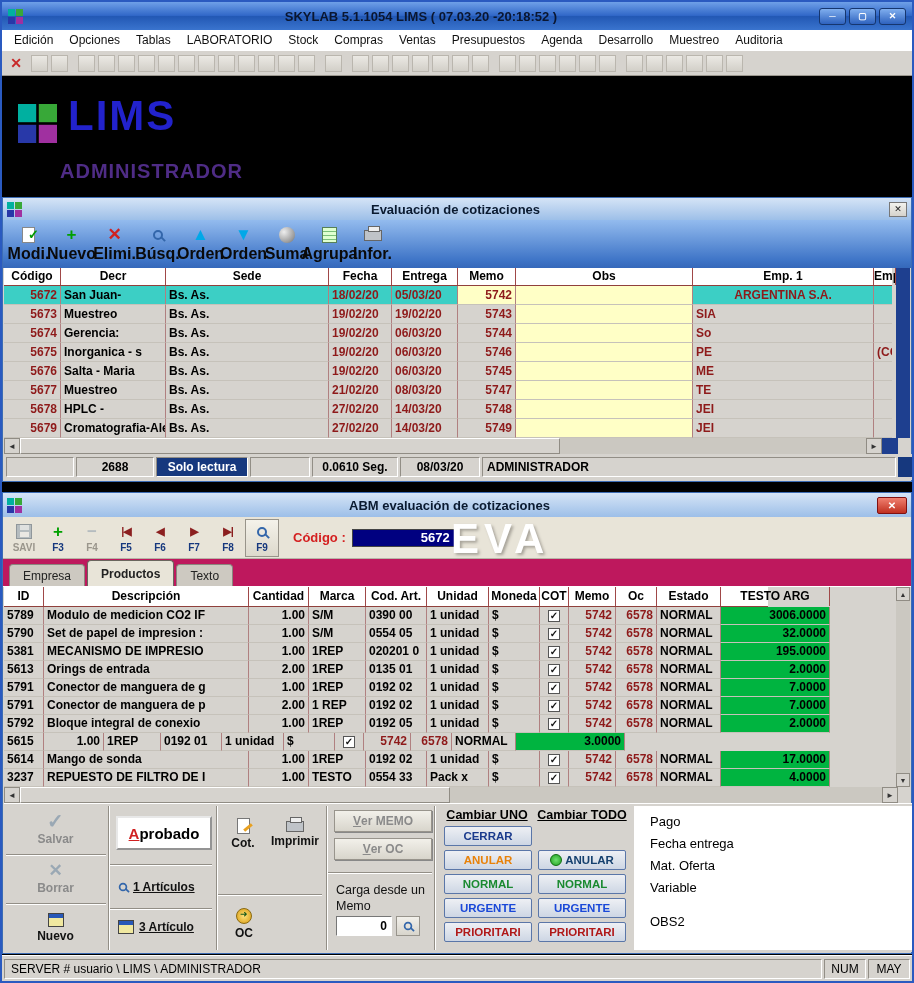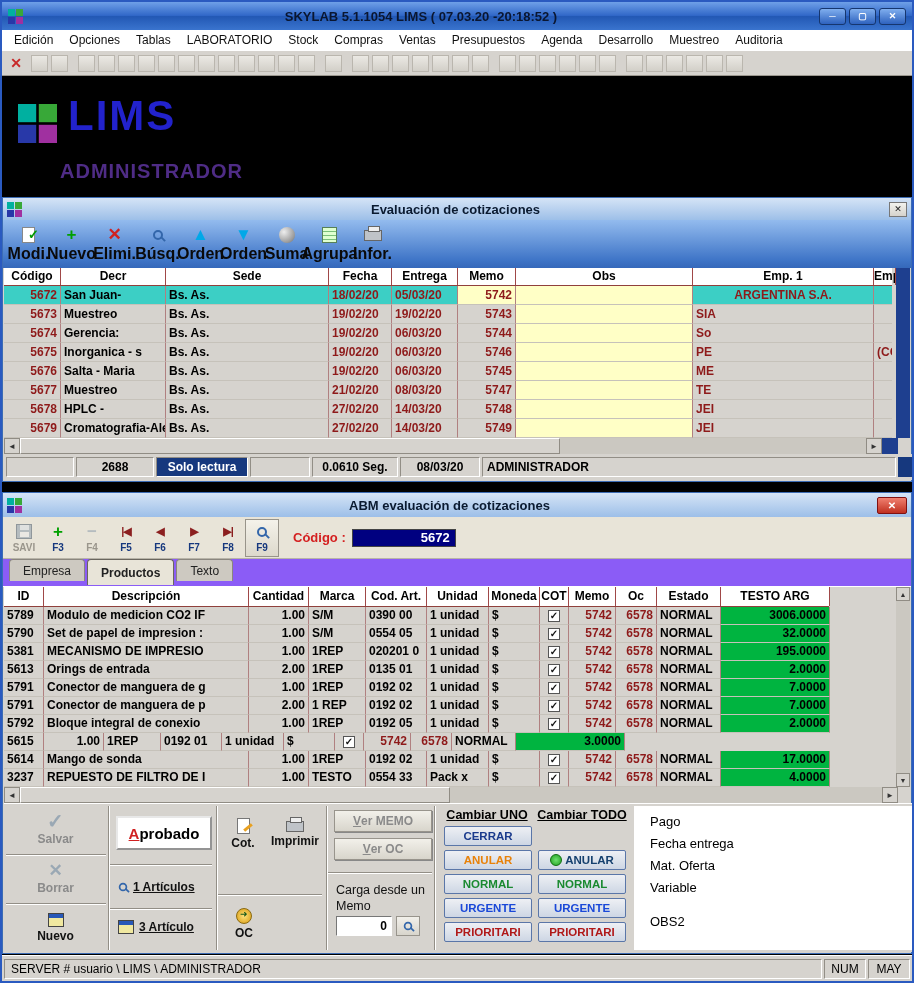--- a/index.html
+++ b/index.html
@@ -93,24 +93,24 @@
 .abm-tbtn.disabled .lbl{color:#9A968C;text-decoration:none}
 .abm-tbtn.disabled .ic2{opacity:.55}
 .abm-tbtn.boxed{border:1px solid #98948A;background:linear-gradient(#F4F2EA,#DDD9CC)}
 .disk{width:16px;height:15px;background:#8C9CAC;border:1px solid #4A5A6A;position:relative;display:inline-block}
 .disk::before{content:'';position:absolute;left:3px;top:0;width:9px;height:5px;background:#D8E0E8}
 .disk::after{content:'';position:absolute;left:3px;bottom:1px;width:9px;height:5px;background:#EDEDED}
 .nav{color:#8B1F1F;font-size:11px;font-weight:bold;letter-spacing:-1px}
 .codigo-label{font-size:13px;font-weight:bold;color:#D42020;margin:0 6px 0 14px}
 .codigo-field{width:104px;height:18px;background:#000080;border:1px solid #444;color:#FFF;font-size:13px;font-weight:bold;text-align:right;padding:0 5px;line-height:16px}
 .eva{position:absolute;left:448px;top:-2px;font-size:42px;font-weight:bold;color:#FFF;letter-spacing:5px;text-shadow:2px 2px 3px #A8A49A}
-.abm-tabs{position:absolute;top:66px;left:0;width:100%;height:28px;background:#8b5cf6;display:flex;padding-left:6px;border-bottom:1px solid #FFF}
+.abm-tabs{position:absolute;top:66px;left:0;width:100%;height:28px;background:#be185d;display:flex;align-items:flex-end;padding-left:6px;border-bottom:1px solid #FFF}
 .tab{height:22px;padding:0 13px;display:flex;align-items:center;font-size:12px;background:#CDC9C1;border:1px solid #8A867E;border-bottom:none;border-radius:4px 4px 0 0;margin-right:2px;color:#222;cursor:default}
 .tab.active{height:26px;background:#E8E4D8;font-weight:bold;border-color:#6A665E}
-.abm-head{position:absolute;top:94px;left:1px;width:825px;height:20px;background:#FFF;display:flex;border-bottom:1px solid #90403C}
+.abm-head{position:absolute;top:94px;left:1px;width:764px;height:20px;background:#FFF;display:flex;border-bottom:1px solid #90403C}
 .abm-hcell{font-size:12px;font-weight:bold;text-align:center;line-height:19px;border-right:1px solid #A04848;color:#000;overflow:hidden;white-space:nowrap;flex:none;cursor:default}
 .abm-body{position:absolute;top:114px;left:1px;width:888px;height:180px;overflow:hidden}
 .abm-row{display:flex;height:18px}
 .abm-cell{flex:none;font-size:12px;font-weight:bold;line-height:17px;padding:0 3px;border-right:1px solid #B08080;border-bottom:1px solid #C6C2BA;overflow:hidden;white-space:nowrap;background:#D6D3CE;color:#000}
 .abm-cell.a-r{text-align:right}
 .abm-cell.a-c{text-align:center;padding:0}
 .abm-cell.maroon{color:#8E1A1A}
 .abm-cell.testo{background:#00B440}
 .cbx{display:inline-block;width:12px;height:12px;background:#FFF;border:1px solid #555;font-size:10px;line-height:10px;font-weight:bold;color:#111;margin-top:2px}
 .abm-vscroll{position:absolute;top:94px;right:1px;width:14px;height:200px;background:#CBC8C1;display:flex;flex-direction:column;justify-content:space-between}
@@ -496,20 +496,21 @@
           </div>
           <div class="abm-tbtn boxed">
             <div class="ic2">
               <span class="mag"></span>
             </div>
             <div class="lbl">F9</div>
           </div>
         </span>
       <span class="codigo-label">Código :</span>
       <span class="codigo-field">5672</span>
+      <span class="eva">EVA</span>
     </div>
     <div id="abm-tabs" class="abm-tabs">
         <div class="tab">Empresa</div>
         <div class="tab active">Productos</div>
         <div class="tab">Texto</div>
       </div>
     <div id="abm-head" class="abm-head">
         <div class="abm-hcell" style="width:40px">ID</div>
         <div class="abm-hcell" style="width:205px">Descripción</div>
         <div class="abm-hcell" style="width:60px">Cantidad</div>

